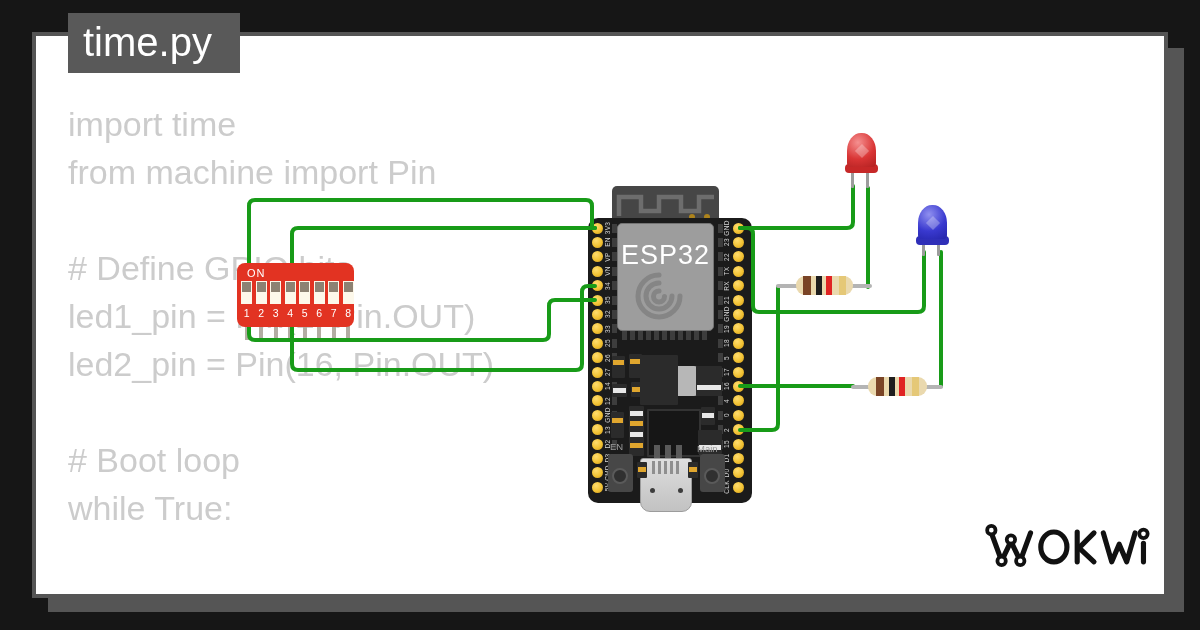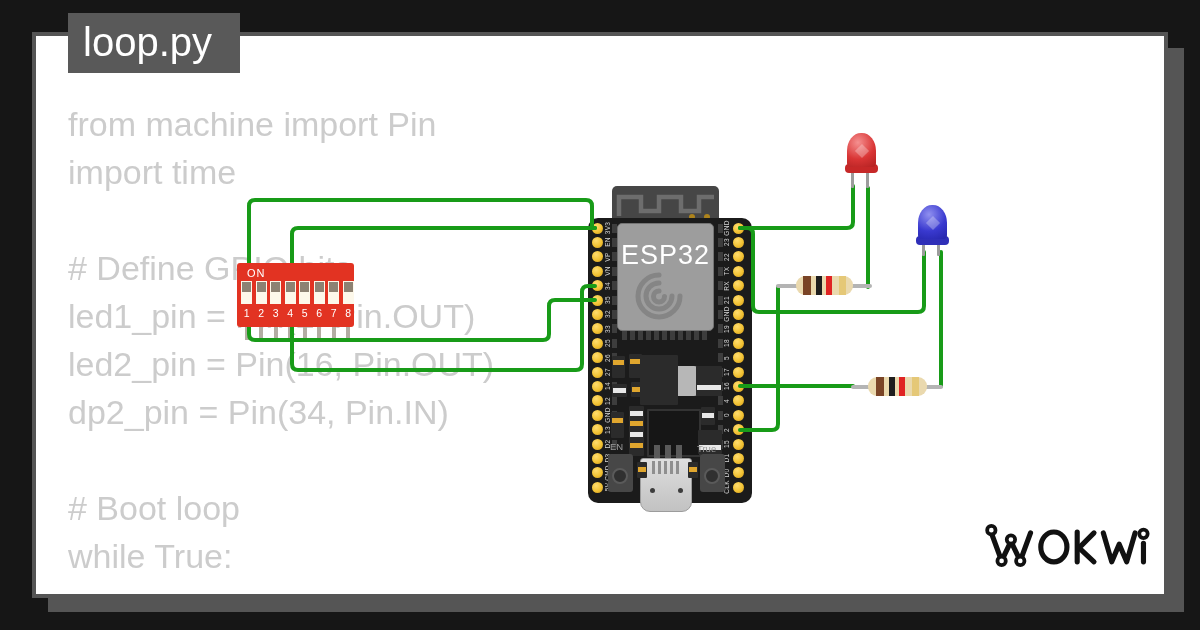--- a/index.html
+++ b/index.html
@@ -35,21 +35,21 @@
   .stripe.w{background:#e8e8e8;}
   .btn{position:absolute;width:25px;height:38px;background:#474747;border-radius:3px;}
   .btn-circle{position:absolute;width:16px;height:16px;border-radius:50%;background:#303030;border:2px solid #5a5a5a;box-sizing:border-box;}
   .btn-label{position:absolute;color:#9a9a9a;font-size:9.5px;}
   .usb{position:absolute;left:640px;top:458px;width:52px;height:54px;background:linear-gradient(#dedede,#c2c2c2);
        border:1px solid #9c9c9c;border-radius:3px 3px 10px 10px;box-sizing:border-box;}
   .usb-ridge{position:absolute;top:2px;width:3px;height:13px;background:#8f8f8f;}
   .usb-dot{position:absolute;width:5px;height:5px;border-radius:50%;background:#3c3c3c;top:29px;}
   
   .dip-stub{position:absolute;top:325px;width:4px;height:15px;background:#b3ada3;}
-  .dip-body{position:absolute;left:237px;top:263px;width:117px;height:64px;background:var(--dip-red,#e23322);border-radius:3px;}
+  .dip-body{position:absolute;left:237px;top:263px;width:117px;height:64px;background:var(--dip-red,#e23322);border-radius:8px;}
   .dip-on{position:absolute;left:10px;top:4px;color:#fff;font-size:11px;letter-spacing:1px;}
   .dip-slot{position:absolute;top:18px;width:11px;height:23px;background:#fdf8ea;}
   .dip-knob{position:absolute;left:1px;top:1px;width:9px;height:10px;background:#8d8273;}
   .dip-num{position:absolute;top:44px;width:13px;text-align:center;color:#fff;font-size:10.5px;}
   
   .led-body{position:absolute;width:29px;height:34px;border-radius:14px 14px 4px 4px / 18px 18px 4px 4px;}
   .led-body.red{background:radial-gradient(circle at 38% 28%,#f59090,var(--led-red,#d93535) 55%,#b02020);}
   .led-body.blue{background:radial-gradient(circle at 38% 28%,#9090f0,var(--led-blue,#3939cf) 55%,#2424a8);}
   .led-rim{position:absolute;width:33px;height:9px;border-radius:4px;}
   .led-rim.red{background:#c62828;}
@@ -65,35 +65,34 @@
 </style>
 </head>
 <body>
 
 <div id="stage">
 
   <div class="shadow"></div>
 
   <div class="panel">
     <div class="code">
+        <div class="code-line" style="">import time</div>
         <div class="code-line" style="">from machine import Pin</div>
-        <div class="code-line" style="">import time</div>
         <div class="code-line" style="">&nbsp;</div>
         <div class="code-line" style=""># Define GPIO bits</div>
         <div class="code-line" style="">led1_pin = Pin(2, Pin.OUT)</div>
         <div class="code-line" style="">led2_pin = Pin(16, Pin.OUT)</div>
-        <div class="code-line" style="">dp2_pin = Pin(34, Pin.IN)</div>
         <div class="code-line" style="">&nbsp;</div>
         <div class="code-line" style=""># Boot loop</div>
         <div class="code-line" style="">while True:</div>
       </div>
   </div>
 
   <div class="title-box">
-    <span>loop.py</span>
+    <span>time.py</span>
   </div>
 
   <div class="underlay">
     <div class="antenna"></div>
     <svg class="abs" style="left:612px;top:186px;" width="107" height="38">
       <path d="M7,30 L7,11 L29,11 L29,25 L47,25 L47,11 L69,11 L69,25 L87,25 L87,11 L102,11" stroke="#6d6d6d" stroke-width="4.5" fill="none"></path>
       <circle cx="80" cy="31" r="3" fill="#ad831c"></circle>
         <circle cx="95" cy="31" r="3" fill="#ad831c"></circle>
     </svg>
     <div class="board"></div>
@@ -266,21 +265,21 @@
     <div class="comp" style="left:701px;top:407px;width:14px;height:18px;">
         <div class="stripe w" style="top:6px;"></div>
       </div>
     <div class="comp" style="left:698px;top:430px;width:24px;height:24px;">
         <div class="stripe w" style="top:15px;"></div>
       </div>
     <div class="abs" style="left:654px;top:445px;width:6px;height:16px;background:#5a5a5a;"></div>
     <div class="abs" style="left:665px;top:445px;width:6px;height:16px;background:#5a5a5a;"></div>
     <div class="abs" style="left:676px;top:445px;width:6px;height:16px;background:#5a5a5a;"></div>
     <div class="btn-label" style="left:610px;top:441px;">EN</div>
-    <div class="btn-label" style="left:697px;top:443px;">True</div>
+    <div class="btn-label" style="left:697px;top:443px;">Main</div>
     <div class="btn" style="left:608px;top:454px;"></div>
     <div class="btn-circle" style="left:612px;top:468px;"></div>
     <div class="btn" style="left:700px;top:454px;"></div>
     <div class="btn-circle" style="left:704px;top:468px;"></div>
     <div class="usb">
       <div class="usb-ridge" style="left:11px;"></div>
         <div class="usb-ridge" style="left:17px;"></div>
       <div class="usb-ridge" style="left:23px;"></div>
         <div class="usb-ridge" style="left:29px;"></div>
       <div class="usb-ridge" style="left:35px;"></div>

